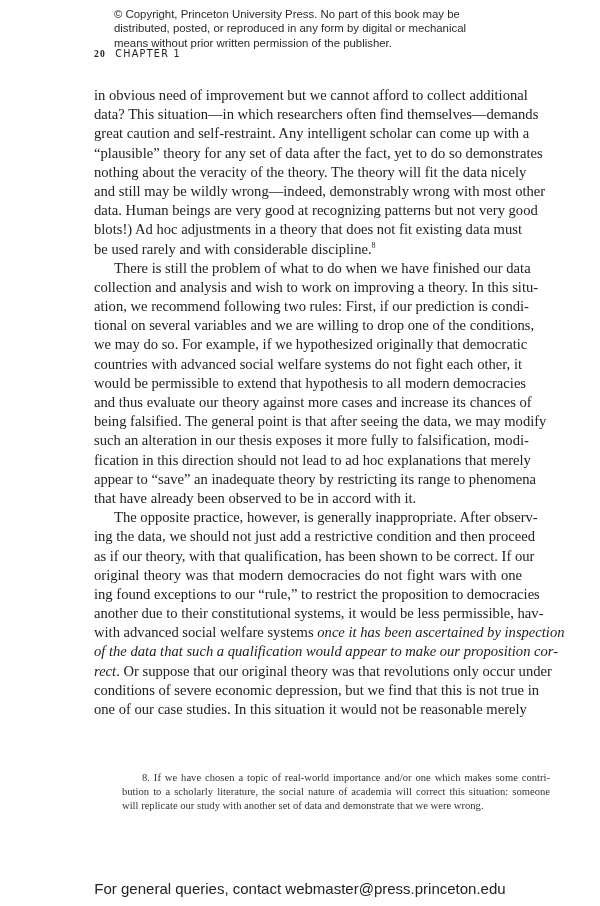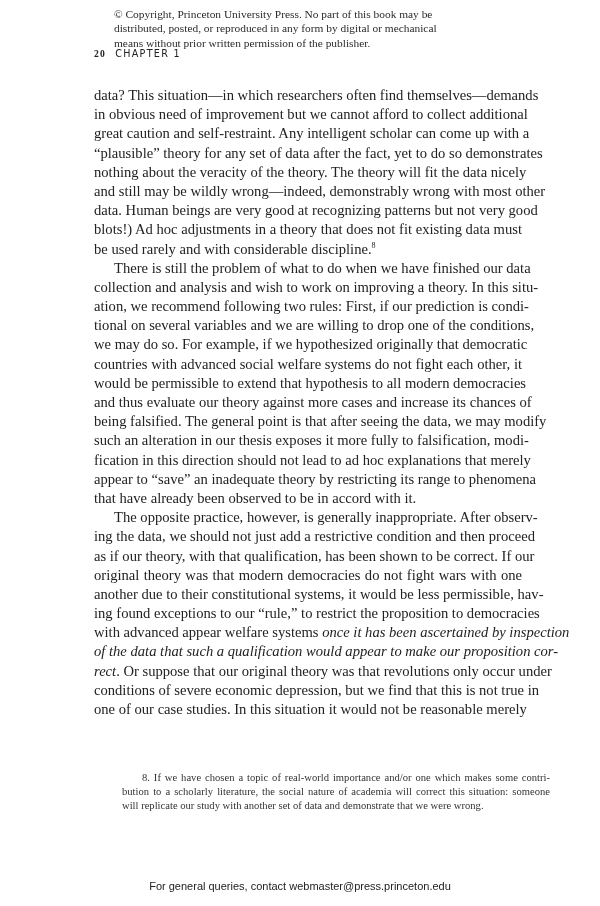--- a/index.html
+++ b/index.html
@@ -11,51 +11,51 @@
   .running-head {
     position: absolute; left: 94px; top: 48px;
     font-family: "DejaVu Sans", sans-serif; font-size: 9.6px; letter-spacing: 1.3px; color: #222;
   }
   .running-head .pageno { font-weight: bold; margin-right: 9px; font-family: Liberation Serif, serif; }
   .body-text {
     position: absolute; left: 94px; top: 86px; width: 428px;
     font-family: "Liberation Serif", serif; font-size: 14.6px; line-height: 19.2px; color: #222;
   }
   .line { display: block; white-space: nowrap; text-align: justify; text-align-last: justify; height: 19.2px; }
-  .line.last { text-align-last: left; font-family: Liberation Serif, serif; }
+  .line.last { text-align-last: left; }
   .line.indent { text-indent: 20px; }
   sup { font-size: 8px; line-height: 0; vertical-align: 6px; }
   .footnotes {
     position: absolute; left: 94px; top: 771px; width: 428px;
     font-family: "Liberation Serif", serif; font-size: 10.6px; line-height: 14.2px; color: #333; margin-left: 28px;
   }
   .footnotes .line { height: 14.2px; }
   .bottom-note {
     position: absolute; left: 0; top: 880px; width: 600px; text-align: center;
-    font-family: "Liberation Sans", sans-serif; font-size: 11px; color: #222;
+    font-family: "Liberation Sans", sans-serif; font-size: 15px; color: #222;
   }
   em { font-style: italic; }
 </style>
 </head>
 <body>
 
 <div class="copyright">
   <span class="line last" style="height:14.4px">© Copyright, Princeton University Press. No part of this book may be</span>
   <span class="line last" style="height:14.4px">distributed, posted, or reproduced in any form by digital or mechanical</span>
   <span class="line last" style="height:14.4px">means without prior written permission of the publisher.</span>
 </div>
 
 <div class="running-head">
   <span class="pageno">20</span><span>CHAPTER 1</span>
 </div>
 
 <div class="body-text">
   <div>
+    <span class="line">in obvious need of improvement but we cannot afford to collect additional</span>
     <span class="line">data? This situation—in which researchers often find themselves—demands</span>
-    <span class="line">in obvious need of improvement but we cannot afford to collect additional</span>
     <span class="line">great caution and self-restraint. Any intelligent scholar can come up with a</span>
     <span class="line">“plausible” theory for any set of data after the fact, yet to do so demonstrates</span>
     <span class="line">nothing about the veracity of the theory. The theory will fit the data nicely</span>
     <span class="line">and still may be wildly wrong—indeed, demonstrably wrong with most other</span>
     <span class="line">data. Human beings are very good at recognizing patterns but not very good</span>
     <span class="line">blots!) Ad hoc adjustments in a theory that does not fit existing data must</span>
     <span class="line last"><span>be used rarely and with considerable discipline.</span><sup>8</sup></span>
   </div>
   <div>
     <span class="line indent">There is still the problem of what to do when we have finished our data</span>
@@ -70,23 +70,23 @@
     <span class="line">such an alteration in our thesis exposes it more fully to falsification, modi-</span>
     <span class="line">fication in this direction should not lead to ad hoc explanations that merely</span>
     <span class="line">appear to “save” an inadequate theory by restricting its range to phenomena</span>
     <span class="line last">that have already been observed to be in accord with it.</span>
   </div>
   <div>
     <span class="line indent">The opposite practice, however, is generally inappropriate. After observ-</span>
     <span class="line">ing the data, we should not just add a restrictive condition and then proceed</span>
     <span class="line">as if our theory, with that qualification, has been shown to be correct. If our</span>
     <span class="line">original theory was that modern democracies do not fight wars with one</span>
+    <span class="line">ing found exceptions to our “rule,” to restrict the proposition to democracies</span>
     <span class="line">another due to their constitutional systems, it would be less permissible, hav-</span>
-    <span class="line">ing found exceptions to our “rule,” to restrict the proposition to democracies</span>
-    <span class="line"><span>with advanced appear welfare systems </span><em>once it has been ascertained by inspection</em></span>
+    <span class="line"><span>with advanced social welfare systems </span><em>once it has been ascertained by inspection</em></span>
     <span class="line"><em>of the data that such a qualification would appear to make our proposition cor-</em></span>
     <span class="line"><em>rect</em><span>. Or suppose that our original theory was that revolutions only occur under</span></span>
     <span class="line">conditions of severe economic depression, but we find that this is not true in</span>
     <span class="line">one of our case studies. In this situation it would not be reasonable merely</span>
   </div>
 </div>
 
 <div class="footnotes">
   <div>
     <span class="line indent">8. If we have chosen a topic of real-world importance and/or one which makes some contri-</span>

